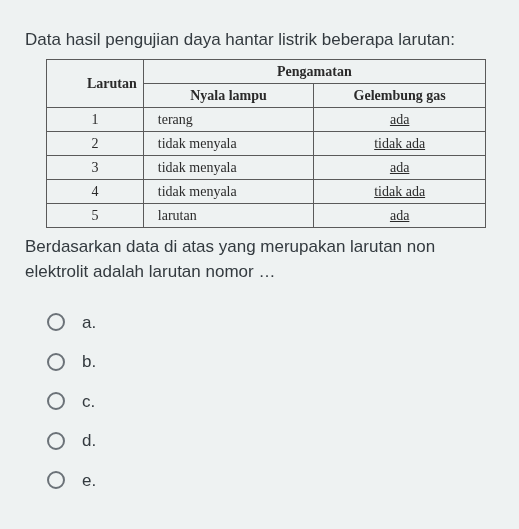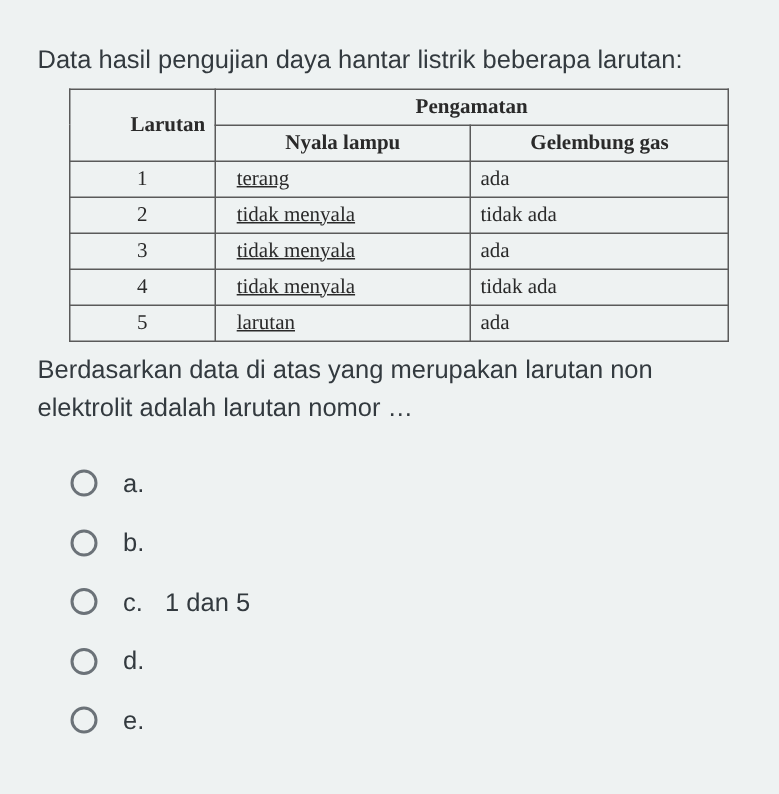--- a/index.html
+++ b/index.html
@@ -19,22 +19,22 @@
     width: 440px;
     font-family: Georgia, 'Times New Roman', serif;
     font-size: 14px;
     color: #2a2a2a;
     background: #eef2f2;
   }
   th, td { border: 1px solid #5a5a5a; padding: 1px 6px; }
   th { font-weight: bold; text-align: center; }
   th.rowspan { vertical-align: middle; padding-left: 40px; }
   td.larutan { text-align: center; width: 80px; }
-  td.lampu { text-align: left; width: 180px; padding-left: 14px; text-decoration: underline; }
-  td.gas { width: 180px; }
+  td.lampu { text-align: left; width: 180px; padding-left: 14px; }
+  td.gas { text-align: center; width: 180px; text-decoration: underline; }
   .question { margin-top: 4px; margin-bottom: 24px; }
   .options { padding-left: 20px; }
   .opt {
     display: flex;
     align-items: center;
     margin-bottom: 12px;
     cursor: pointer;
   }
   .radio {
     width: 18px; height: 18px;
@@ -98,21 +98,20 @@
     <span class="radio"></span>
     <span class="opt-letter">a.</span>
   </div>
   <div class="opt">
     <span class="radio"></span>
     <span class="opt-letter">b.</span>
   </div>
   <div class="opt">
     <span class="radio"></span>
     <span class="opt-letter">c.</span>
-    <span class="opt-text">1 dan 5</span>
   </div>
   <div class="opt">
     <span class="radio"></span>
     <span class="opt-letter">d.</span>
   </div>
   <div class="opt">
     <span class="radio"></span>
     <span class="opt-letter">e.</span>
   </div>
 </div>

